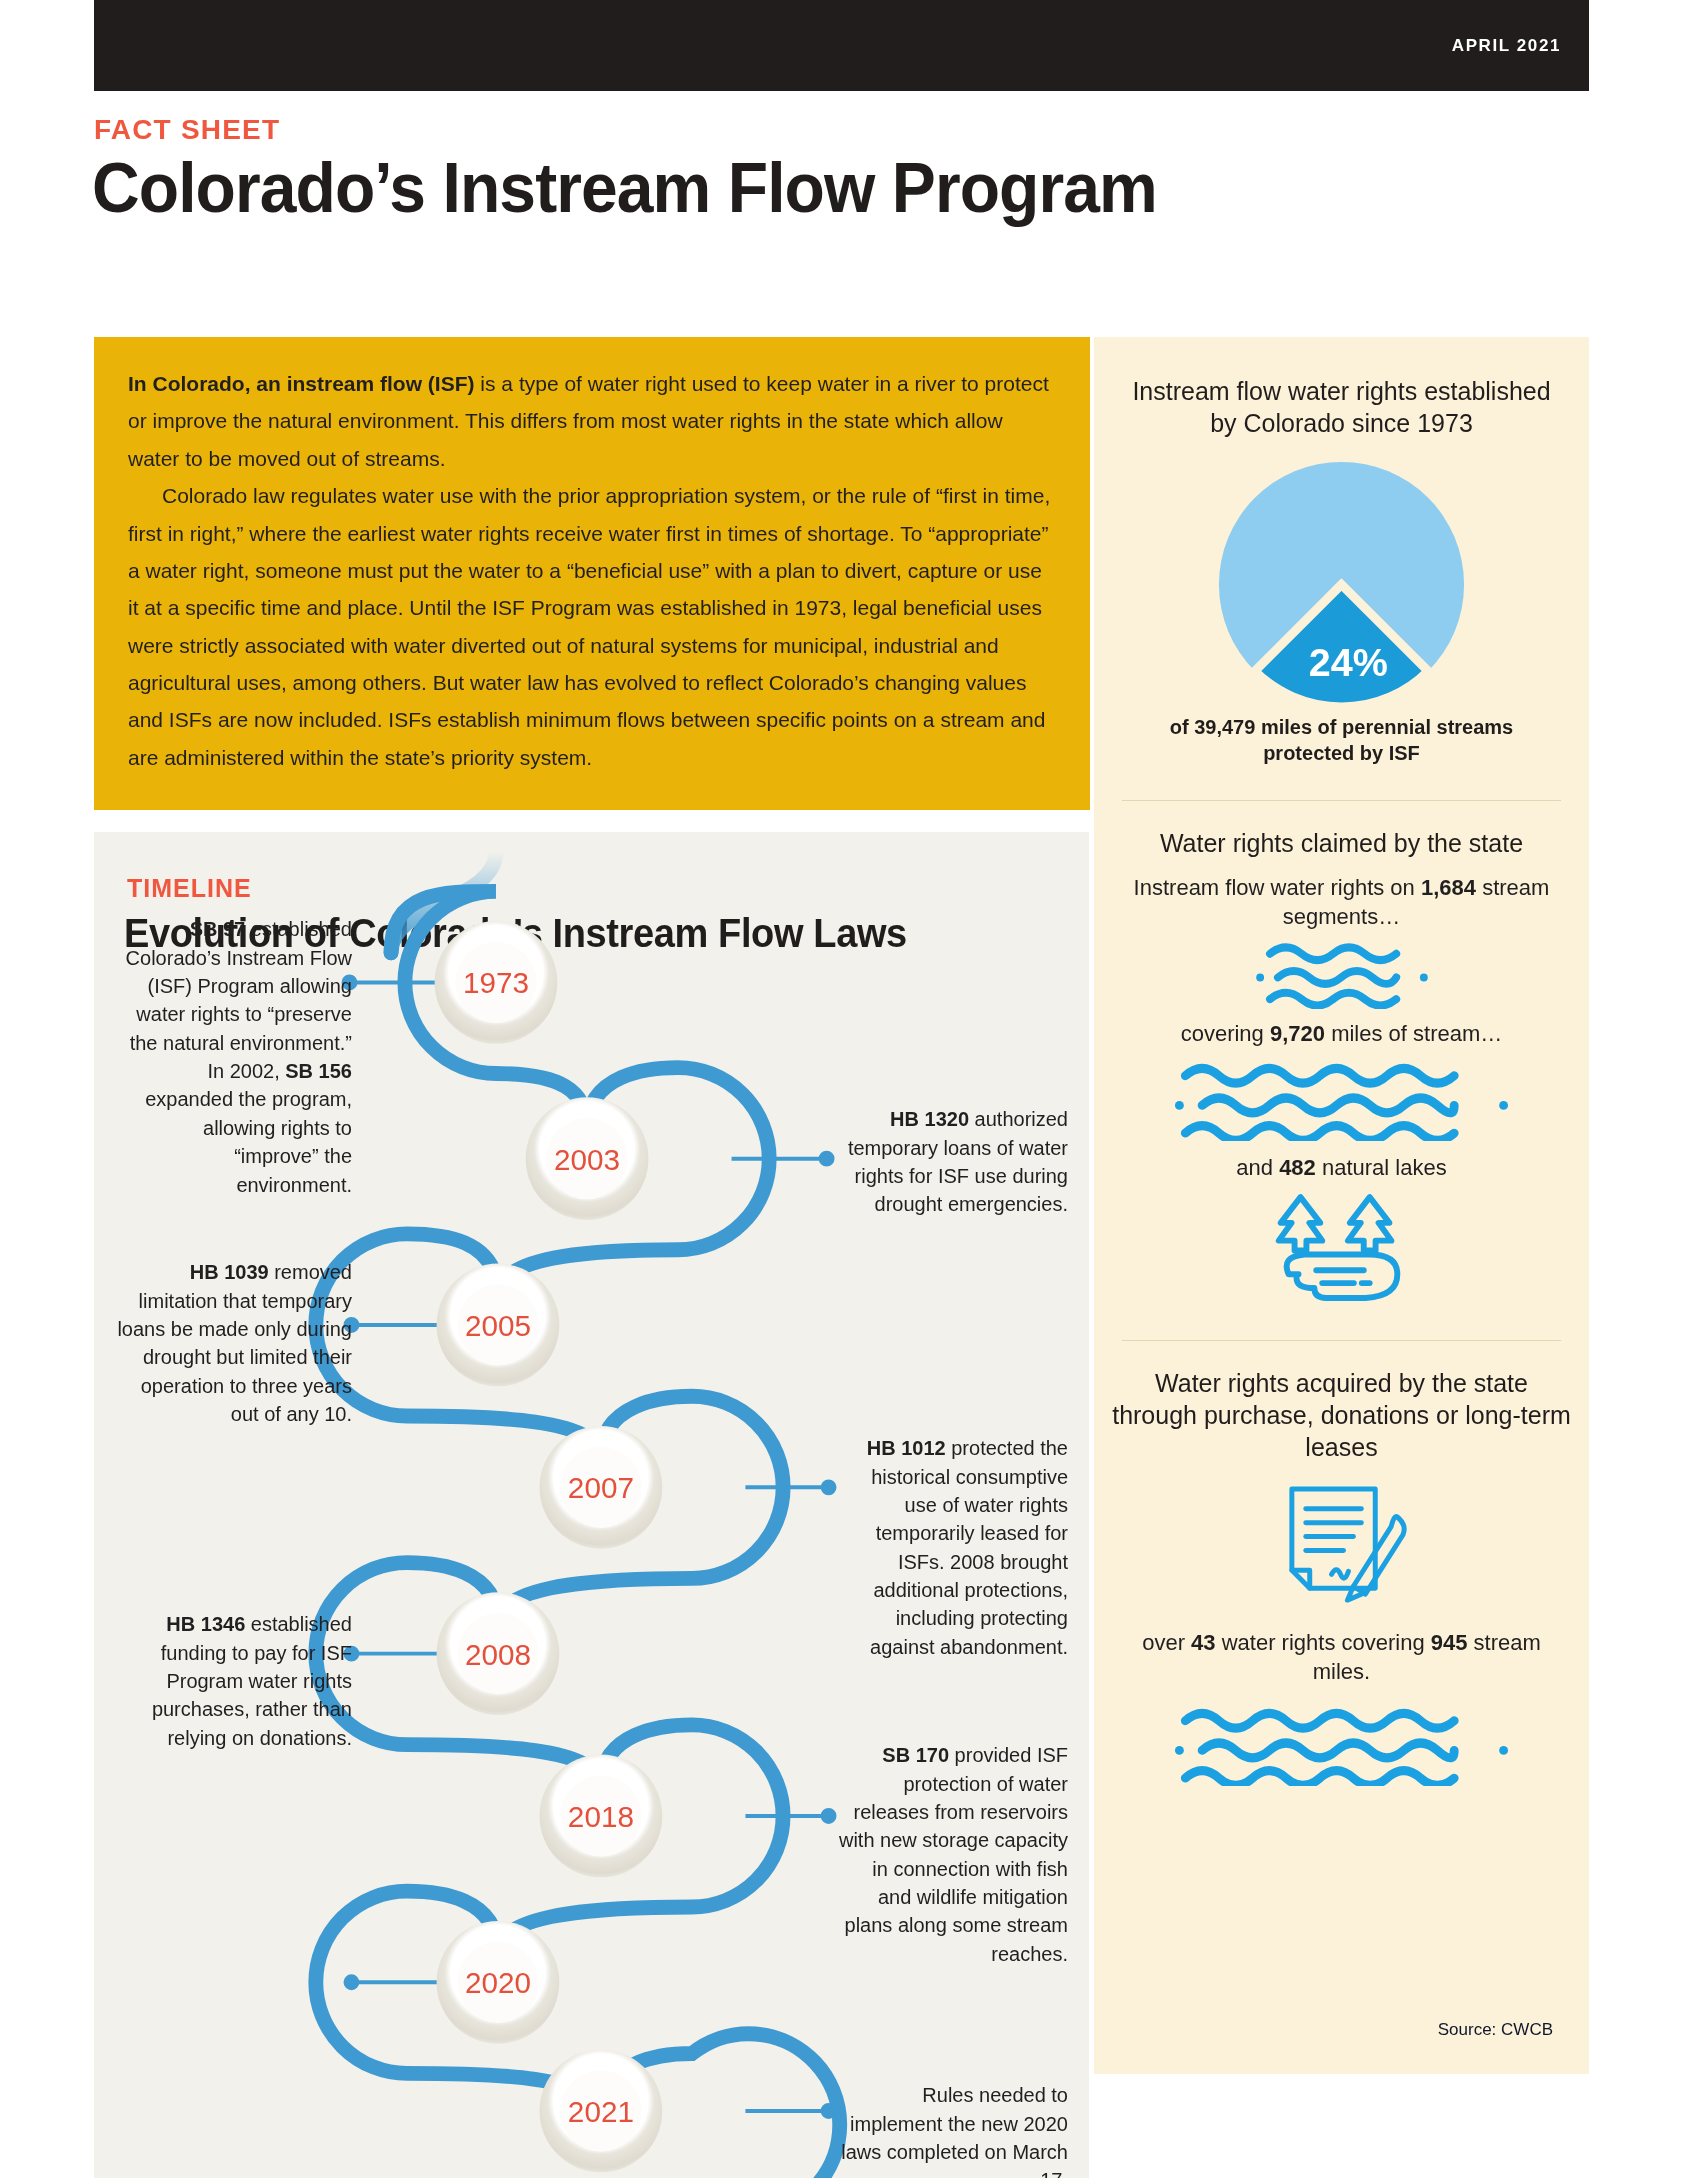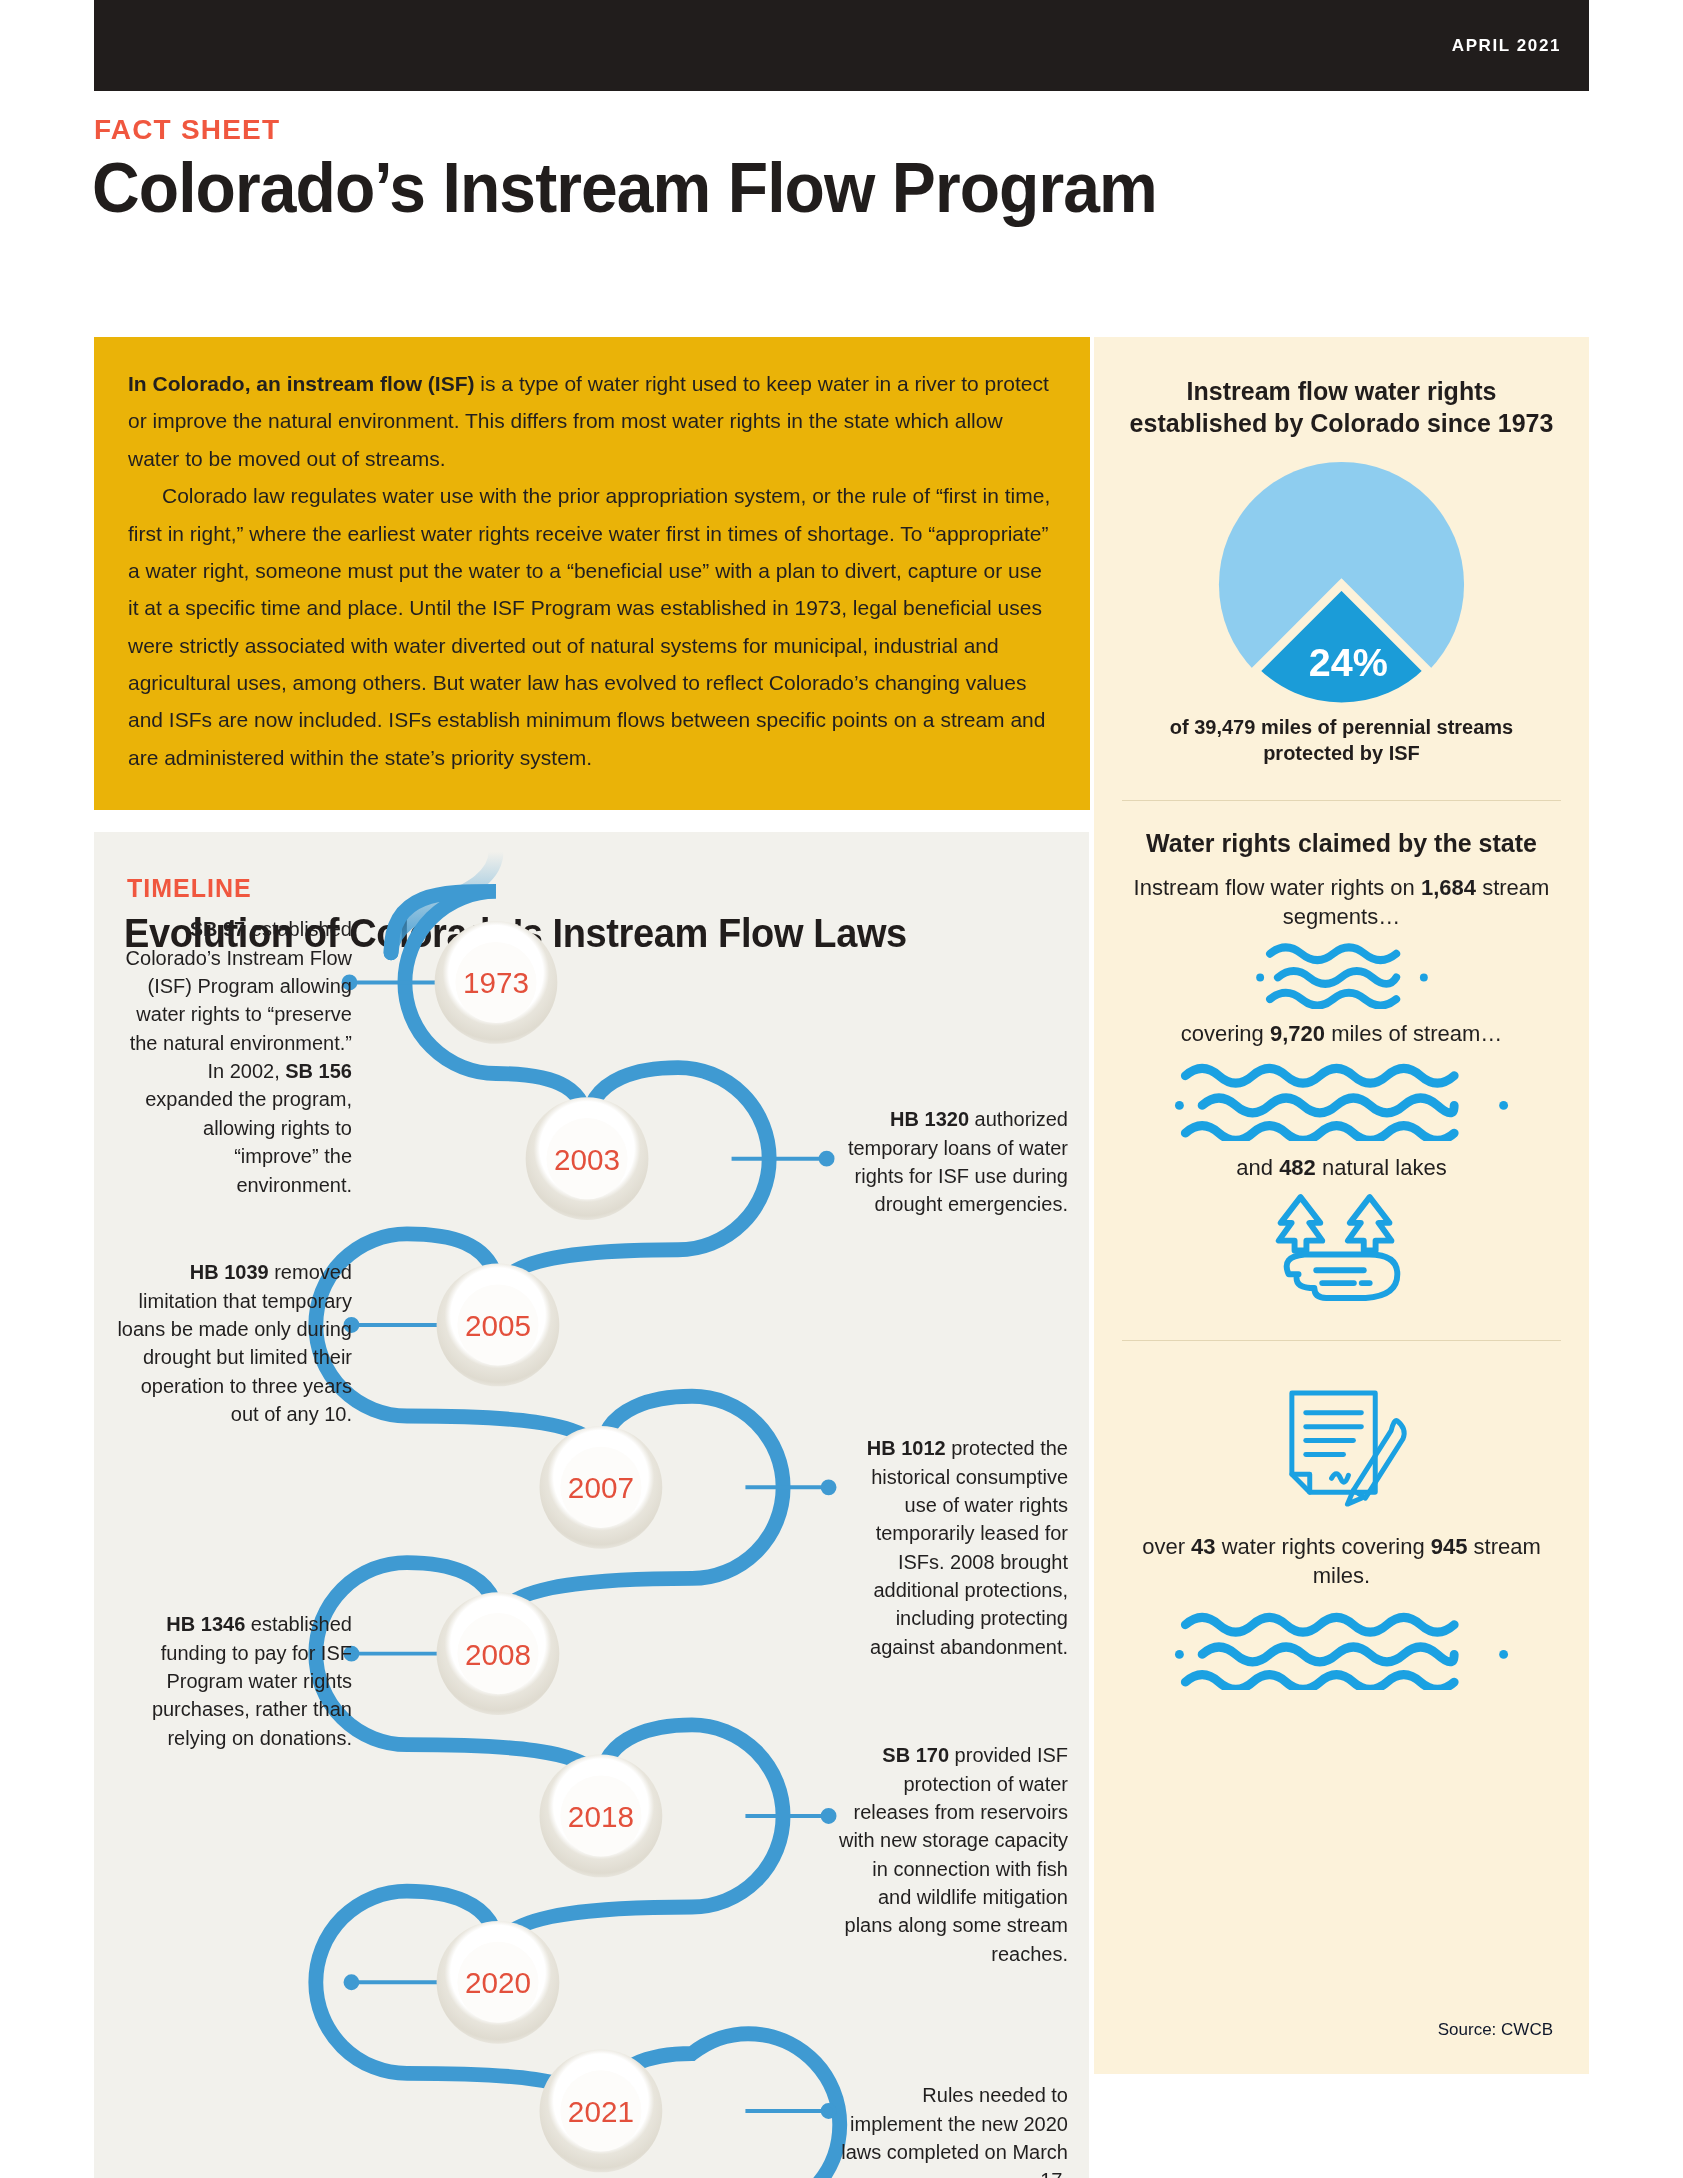--- a/index.html
+++ b/index.html
@@ -83,21 +83,21 @@
     font-size:20px;line-height:1.42;color:#211f1f;
     font-family:"Liberation Sans", sans-serif;
   }
   .tl-note b{font-weight:700;}
   .tl-left{text-align:right;}
   .tl-right{text-align:right;}
 
   
   .rc-pad{padding:0 30px;}
   .rc-h{
-    text-align:center;color:#211d1c;font-weight:700;
+    text-align:center;color:#211d1c;font-weight:400;
     font-size:25px;line-height:1.28;
   }
   .rc-t{
     text-align:center;color:#211f1f;
     font-size:22px;line-height:1.34;font-weight:400;
   }
   .rc-t b{font-weight:700;margin-top:28px;}
   .rc-cap{
     text-align:center;color:#211d1c;font-weight:700;
     font-size:20px;line-height:1.3;
@@ -340,20 +340,21 @@
             <path d="M64,95 h32"></path>
             <path d="M104,95 h8"></path>
           </g>
         </svg>
       </div>
     </div>
 
     <div class="rc-div" style="margin-top:26px;"></div>
 
     <div style="padding-top:26px;">
+      <div class="rc-h" style="padding:0 18px;">Water rights acquired by the state through purchase, donations or long-term leases</div>
 
       <div style="display:flex;justify-content:center;margin-top:16px;">
         <svg width="143" height="137" viewBox="0 0 144 138">
           <g fill="none" stroke="#1ba1e2" stroke-width="5" stroke-linejoin="round" stroke-linecap="round">
             <path d="M22,10 h84 v100 h-66 l-18,-18 z"></path>
             <path d="M22,92 h18 v18"></path>
             <path d="M36,30 h56"></path>
             <path d="M36,44 h56"></path>
             <path d="M36,58 h48"></path>
             <path d="M36,72 h38"></path>

